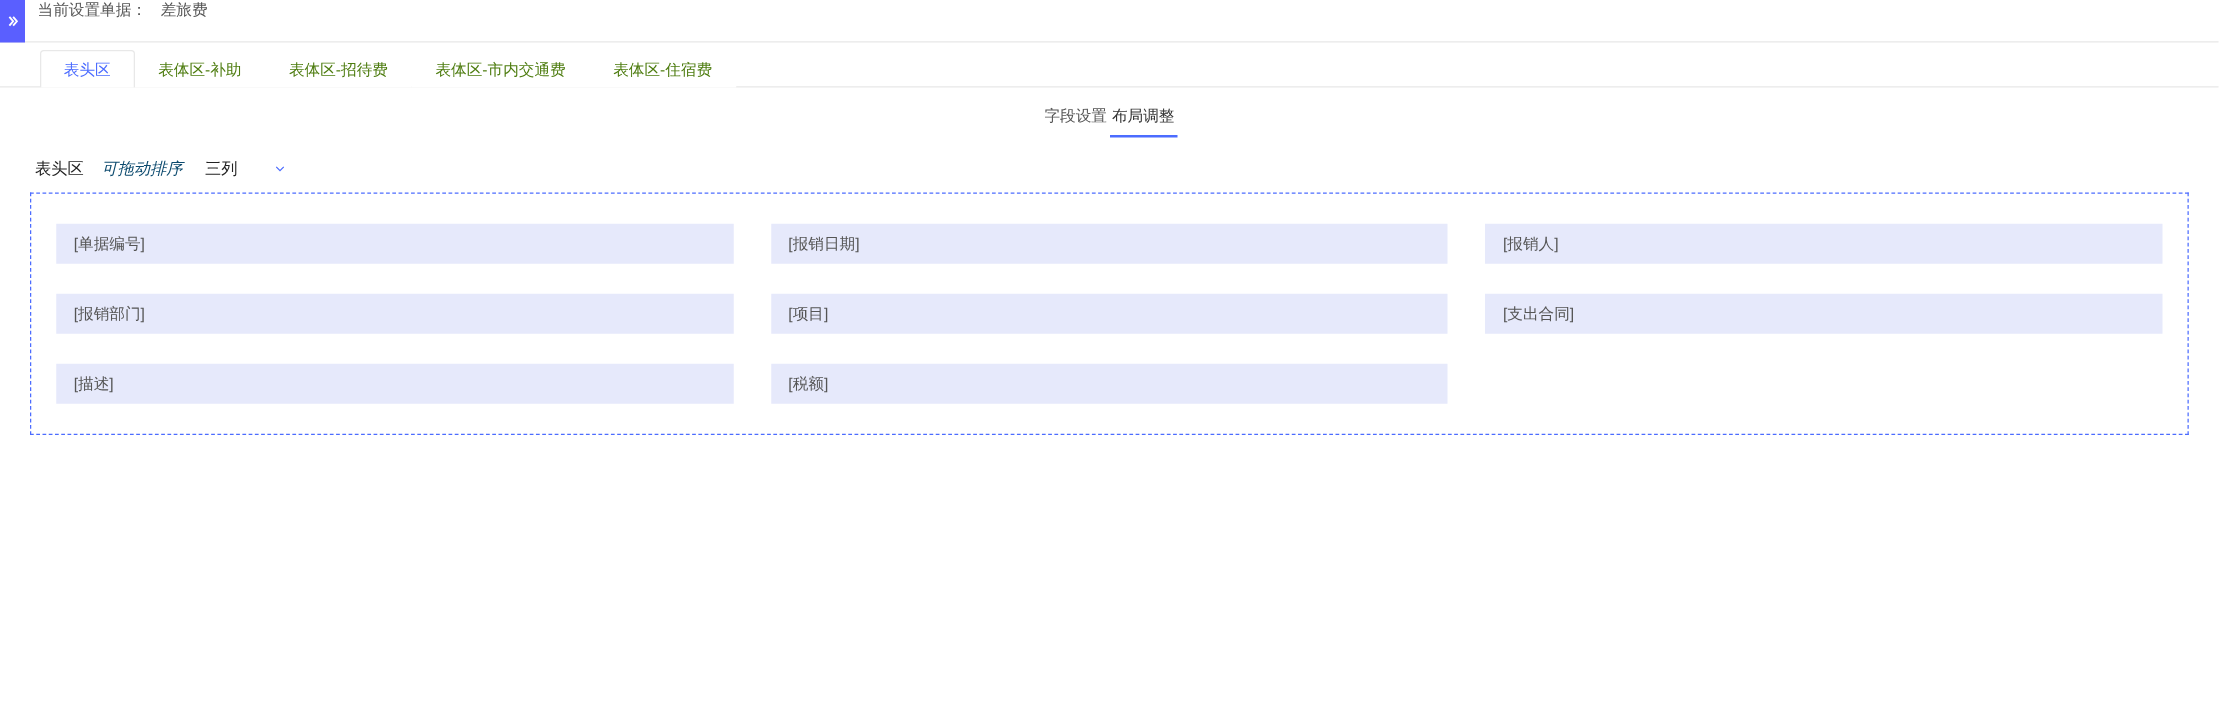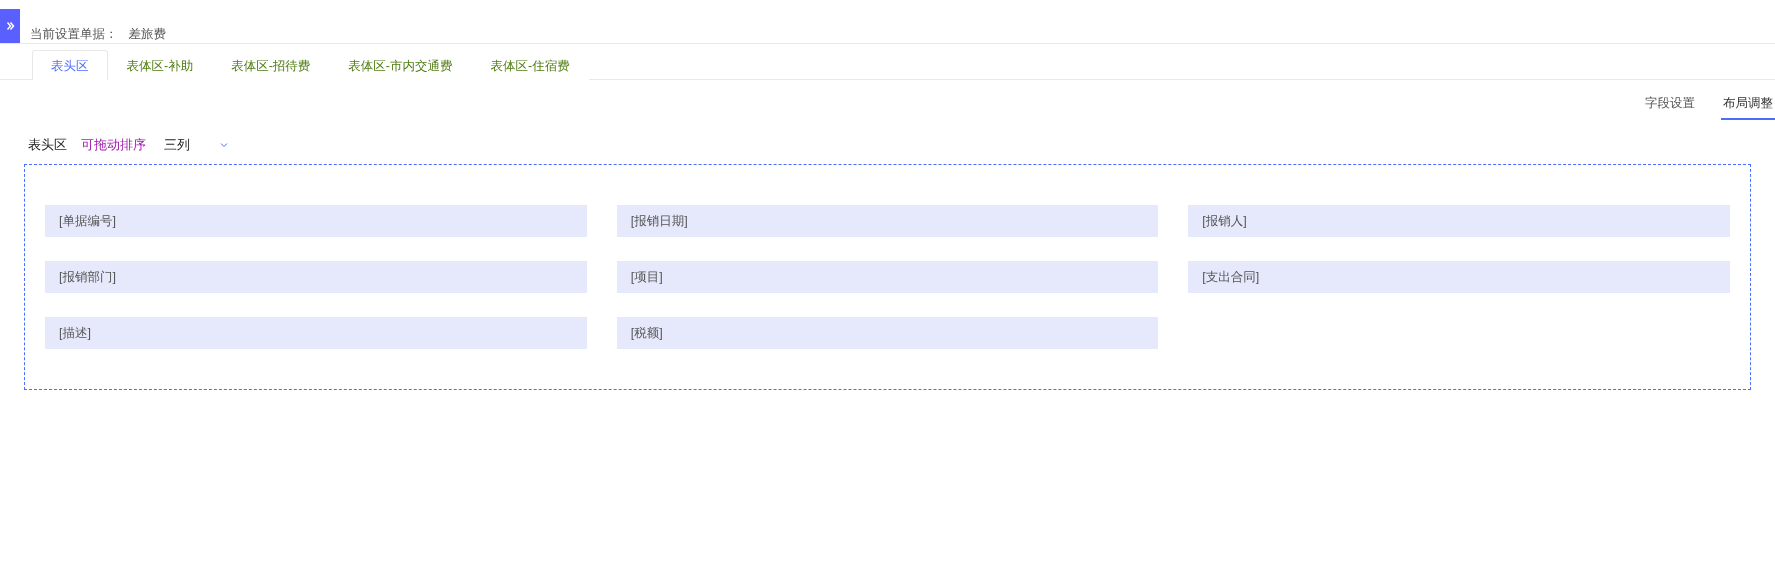--- a/index.html
+++ b/index.html
@@ -5,22 +5,22 @@
   * { box-sizing: border-box; margin: 0; padding: 0; }
   body {
     font-family: "Microsoft YaHei", "PingFang SC", Arial, sans-serif;
     font-size: 12.5px;
     color: #333;
     background: #fff;
     width: 1775px;
   }
   .header-bar {
     display: flex;
-    align-items: flex-end;
-    height: 44px;
+    align-items: flex-start;
+    height: 34px;
     border-bottom: 1px solid #e8e8e8;
     padding-right: 10px;
   }
   .expand-btn {
     width: 20px;
     height: 34px;
     background: #5a5fff;
     display: flex;
     align-items: center;
     justify-content: center;
@@ -53,24 +53,23 @@
   }
   .main-tab.active {
     border-color: #e8e8e8;
     color: #4c6cff;
     border-radius: 3px 3px 0 0;
   }
   .main-tab.hl { color: #4c6cff; }
 
   .subtabs-row {
     display: flex;
-    justify-content: flex-end;
+    justify-content: center;
     height: 36px;
     align-items: flex-end;
-    gap: 24px;
     margin-top: 4px;
     margin-bottom: 6px;
   }
   .subtab {
     padding: 0 2px 6px 2px;
     color: #555;
     cursor: pointer;
     border-bottom: 2px solid transparent;
   }
   .subtab.active {
@@ -79,36 +78,36 @@
   }
 
   .controls-row {
     display: flex;
     align-items: center;
     padding: 8px 28px;
     gap: 14px;
     font-size: 13px;
   }
   .ctrl-label-strong { color: #222; }
-  .ctrl-label-muted { color: #a21caf; }
+  .ctrl-label-muted { color: #0c4a6e; font-style: italic; }
   .col-select {
     display: inline-flex;
     align-items: center;
     gap: 28px;
     cursor: pointer;
     padding: 2px 4px;
     text-align: right;
   }
   .col-select .sel-val { color: #222; }
   .col-select svg { stroke: #4c6cff; }
 
   .drop-area {
     margin: 0 24px 24px 24px;
     border: 1px dashed #4c6cff;
-    padding: 40px 20px;
+    padding: 24px 20px;
   }
   .grid {
     display: grid;
     grid-template-columns: repeat(3, 1fr);
     gap: 24px 30px;
   }
   .field-block {
     background: #e6e9fb;
     height: 32px;
     display: flex;

